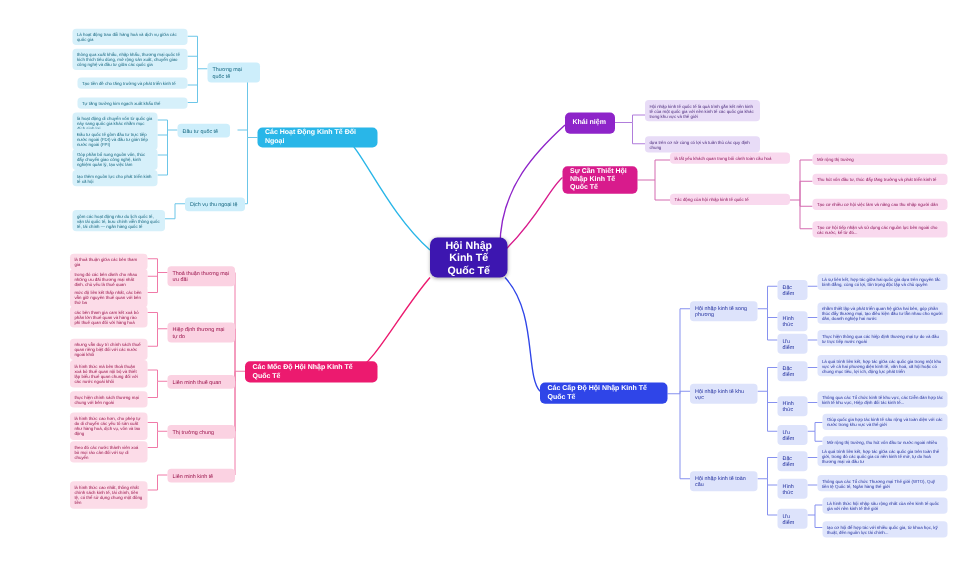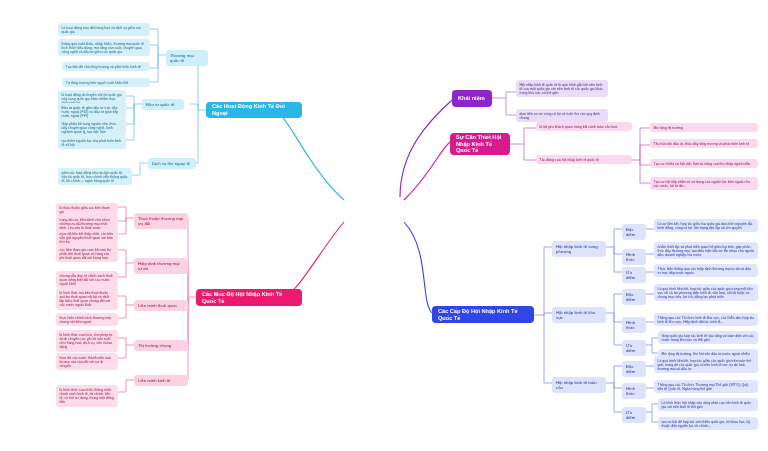--- a/index.html
+++ b/index.html
@@ -98,20 +98,22 @@
     <path d="M134 305 L 126 305 M126 305 L 126 296 L 118 296 M126 305 L 126 318 L 118 318" stroke="#f07aa8" stroke-width=".8" fill="none"></path>
     <path d="M134 345 L 126 345 M126 345 L 126 338 L 118 338 M126 345 L 126 358 L 118 358" stroke="#f07aa8" stroke-width=".8" fill="none"></path>
     <path d="M134 380 L 126 380 M126 380 L 126 392 L 118 392" stroke="#f07aa8" stroke-width=".8" fill="none"></path>
 
     <path d="M206 110 L 198 110 M198 110 L 198 55 L 190 55 M198 110 L 198 104 L 190 104 M198 110 L 198 163 L 190 163" stroke="#6cc6e8" stroke-width=".8" fill="none"></path>
     <path d="M166 55 L 158 55 M158 55 L 158 29 L 150 29 M158 55 L 158 45 L 150 45 M158 55 L 158 68 L 150 68 M158 55 L 158 82 L 150 82" stroke="#6cc6e8" stroke-width=".8" fill="none"></path>
     <path d="M142 104 L 134 104 M134 104 L 134 96 L 126 96 M134 104 L 134 108 L 126 108 M134 104 L 134 124 L 126 124 M134 104 L 134 140 L 126 140" stroke="#6cc6e8" stroke-width=".8" fill="none"></path>
     <path d="M148 163 L 140 163 M140 163 L 140 175 L 132 175" stroke="#6cc6e8" stroke-width=".8" fill="none"></path>
   </svg>
 
+  <div class="node n-root" style="left:344px; top:190px; width:62px; height:32px;">Hội Nhập Kinh Tế
+Quốc Tế</div>
 
   <div class="node n-b1" style="left:452px; top:90px; width:40px; height:17px;">Khái niệm</div>
   <div class="node n-l l-purple" style="left:516px; top:80px; width:92px;">Hội nhập kinh tế quốc tế là quá trình gắn kết nền kinh tế của một quốc gia với nền kinh tế các quốc gia khác trong khu vực và thế giới</div>
   <div class="node n-l l-purple" style="left:516px; top:109px; width:92px;">dựa trên cơ sở cùng có lợi và tuân thủ các quy định chung</div>
 
   <div class="node n-b2" style="left:450px; top:133px; width:60px; height:22px;">Sự Cần Thiết Hội Nhập Kinh Tế
 Quốc Tế</div>
   <div class="node n-l l-magenta" style="left:536px; top:122px; width:96px;">là tất yếu khách quan trong bối cảnh toàn cầu hoá</div>
   <div class="node n-l l-magenta" style="left:536px; top:155px; width:96px;">Tác động của hội nhập kinh tế quốc tế</div>
   <div class="node n-l l-magenta" style="left:650px; top:123px; width:108px;">Mở rộng thị trường</div>

